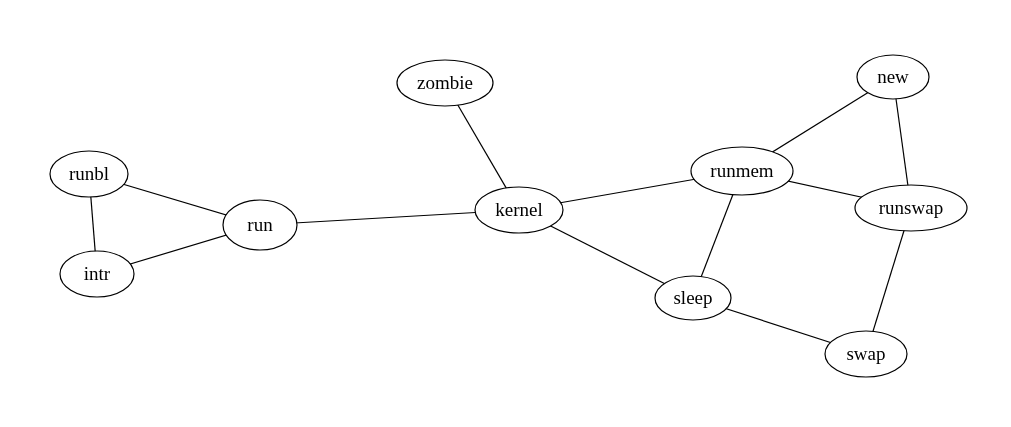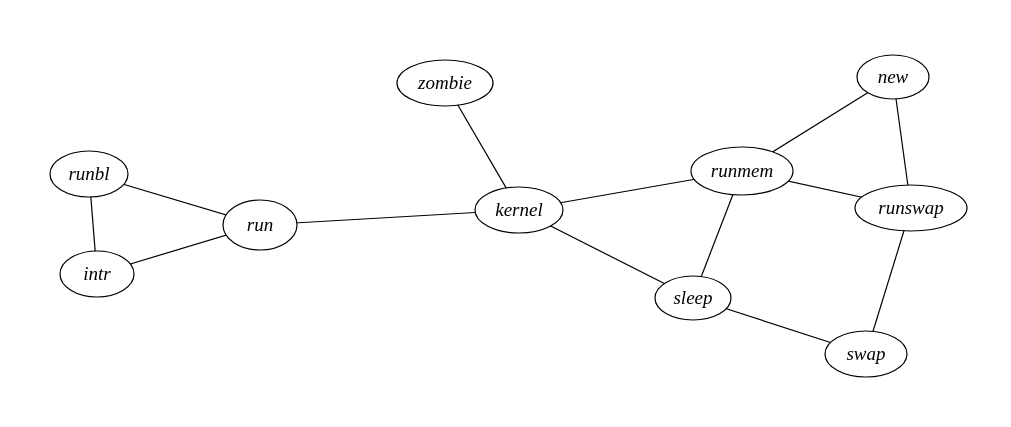--- a/index.html
+++ b/index.html
@@ -6,21 +6,20 @@
     margin: 0;
     padding: 0;
     background: #ffffff;
   }
   .graph-page {
     position: relative;
     width: 1011px;
     height: 427px;
     background: #be185d;
     overflow: hidden;
-    font-style: italic;
   }
   svg.graph-svg {
     display: block;
   }
   svg.graph-svg text {
     font-family: "Liberation Serif", "DejaVu Serif", serif;
     font-size: 19px;
   }
 </style>
 </head>

